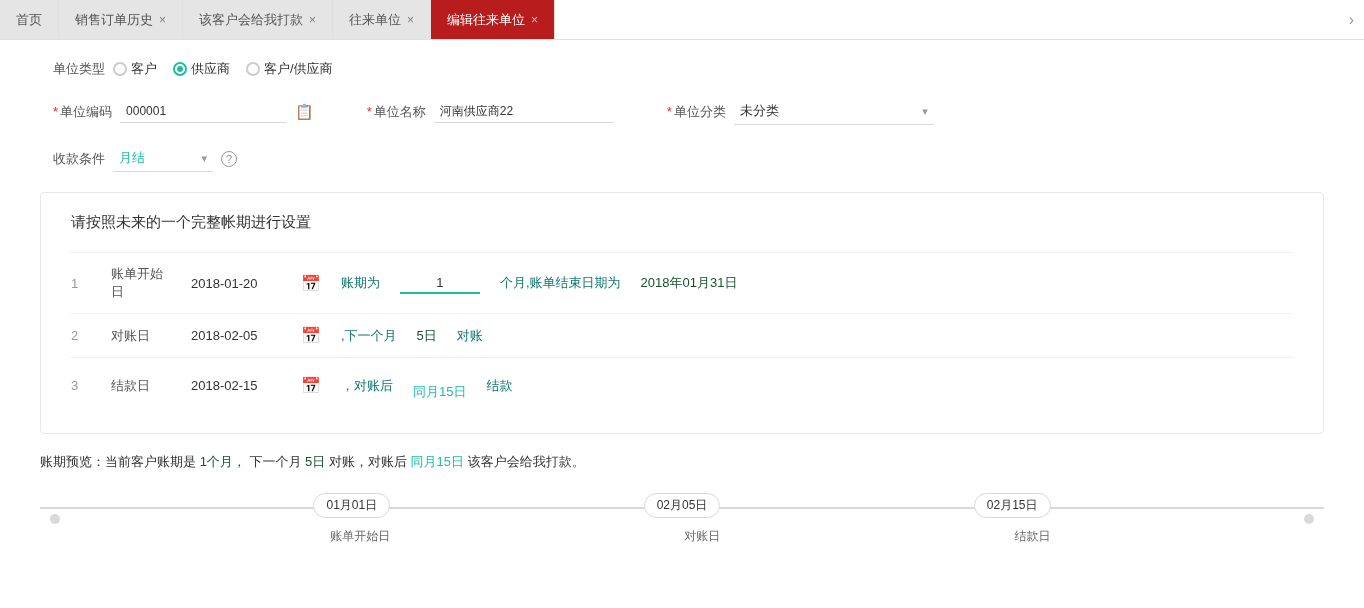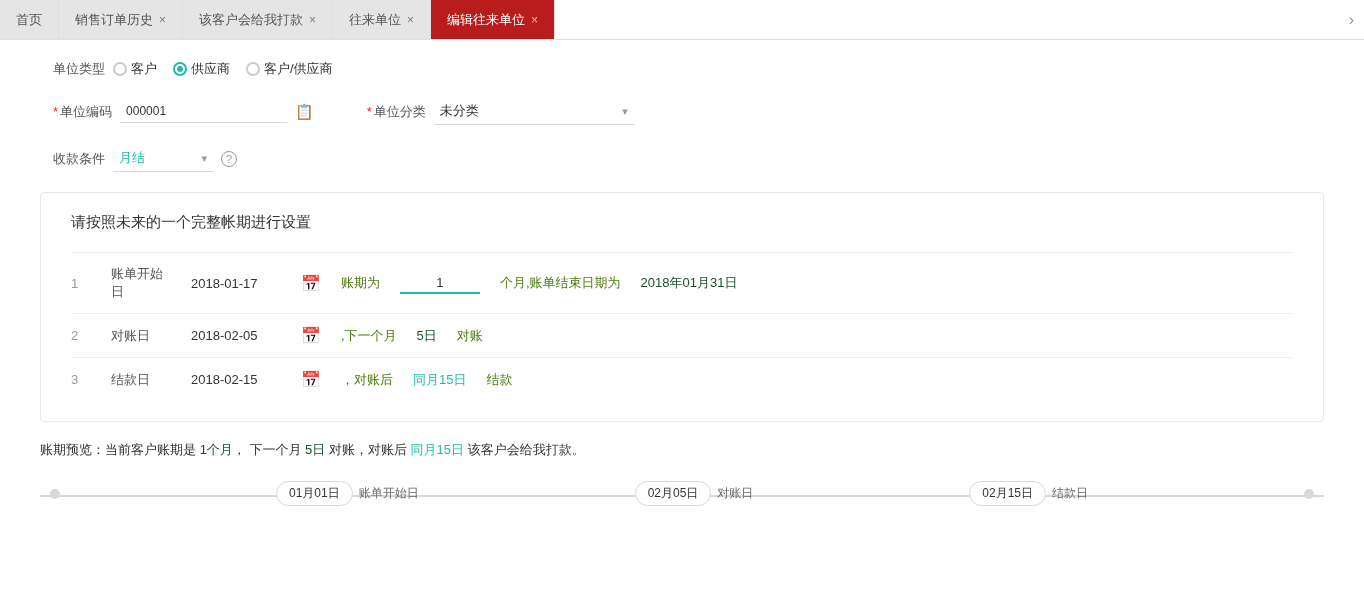--- a/index.html
+++ b/index.html
@@ -211,24 +211,24 @@
       font-size: 13px;
       flex-shrink: 0;
     }
     .row-date {
       color: #333;
       font-size: 13px;
       min-width: 90px;
     }
     .row-desc {
       font-size: 13px;
-      color: #4d7c0f;
+      color: #0f766e;
     }
     .highlight-orange { color: #14532d; }
-    .highlight-teal { color: #1ebea5; }
+    .highlight-teal { color: #1ebea5; margin-top: 13px; }
 
     
     .period-input {
       border: none;
       border-bottom: 2px solid #1ebea5;
       outline: none;
       width: 80px;
       font-size: 13px;
       color: #333;
       text-align: center;
@@ -263,21 +263,22 @@
     .timeline-items {
       display: flex;
       align-items: flex-start;
       width: 100%;
       justify-content: space-between;
       position: relative;
       z-index: 1;
     }
     .timeline-item {
       display: flex;
-      align-items: flex-start;
+      flex-direction: column;
+      align-items: flex-end;
       gap: 6px;
     }
     .timeline-node {
       background: #fff;
       border: 1px solid #d9d9d9;
       border-radius: 20px;
       padding: 3px 12px;
       font-size: 12px;
       color: #333;
       white-space: nowrap;
@@ -346,20 +347,26 @@
   <div class="form-row" style="gap:40px;">
     <div class="form-group">
       <span class="form-label">
         <span class="required-star">*</span><span>单位编码</span>
       </span>
       <input class="form-input" style="min-width: 100px;" value="000001">
       <span class="copy-icon">📋</span>
     </div>
     <div class="form-group">
       <span class="form-label">
+        <span class="required-star">*</span><span>单位名称</span>
+      </span>
+      <input class="form-input" style="min-width: 180px;" value="河南供应商22">
+    </div>
+    <div class="form-group">
+      <span class="form-label">
         <span class="required-star">*</span><span>单位分类</span>
       </span>
       <div class="category-wrapper">
         <span class="category-value">未分类</span>
         <span class="select-arrow">▾</span>
       </div>
     </div>
   </div>
 
   <div class="form-row">
@@ -372,21 +379,21 @@
       <div class="info-icon">?</div>
     </div>
   </div>
 
   <div class="inner-card">
     <div class="card-desc">请按照未来的一个完整帐期进行设置</div>
 
     <div class="setting-row">
       <span class="row-num">1</span>
       <span class="row-label">账单开始日</span>
-      <span class="row-date">2018-01-17</span>
+      <span class="row-date">2018-01-20</span>
       <span class="cal-icon">📅</span>
       <span class="row-desc">账期为</span>
       <input class="period-input" value="1" style="width: 80px;">
       <span class="row-desc">个月,账单结束日期为</span>
       <span class="row-desc highlight-orange">2018年01月31日</span>
     </div>
 
     <div class="setting-row">
       <span class="row-num">2</span>
       <span class="row-label">对账日</span>

